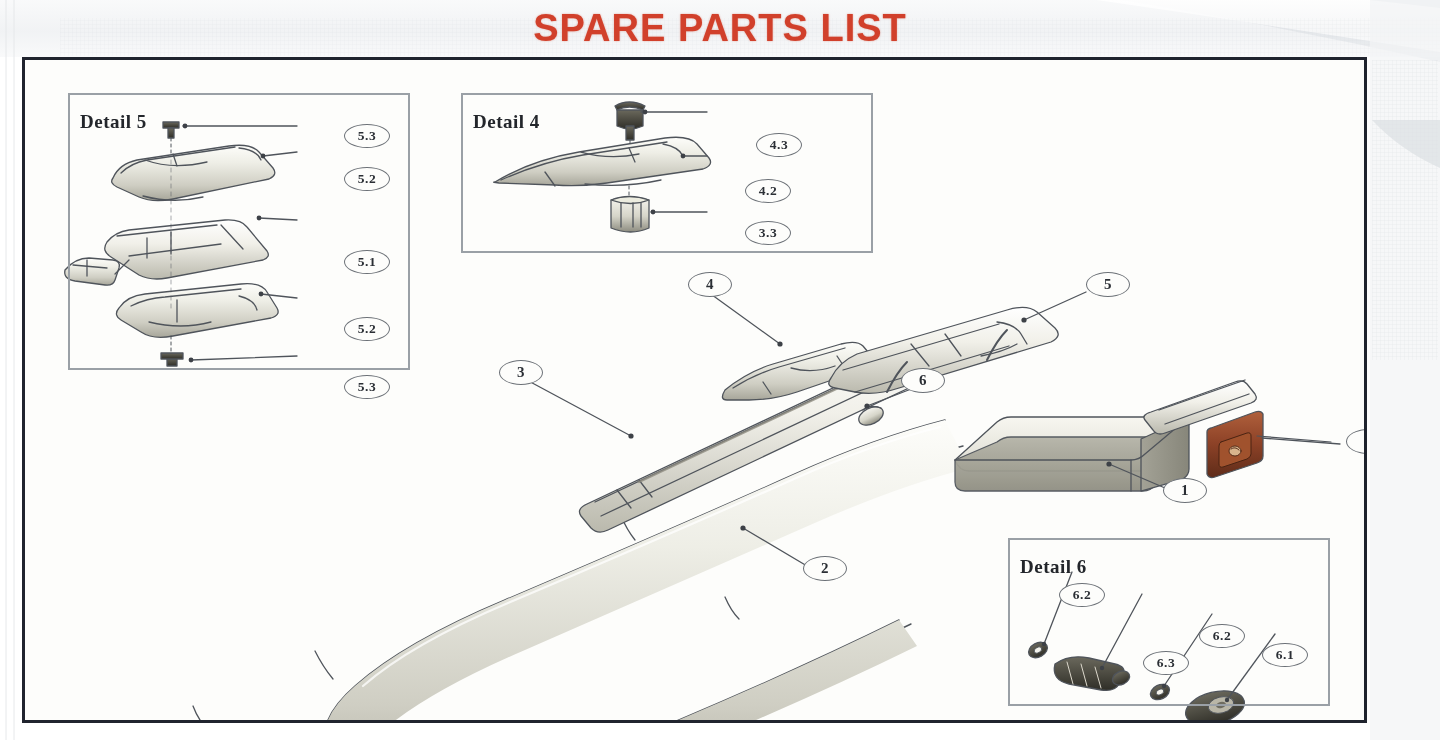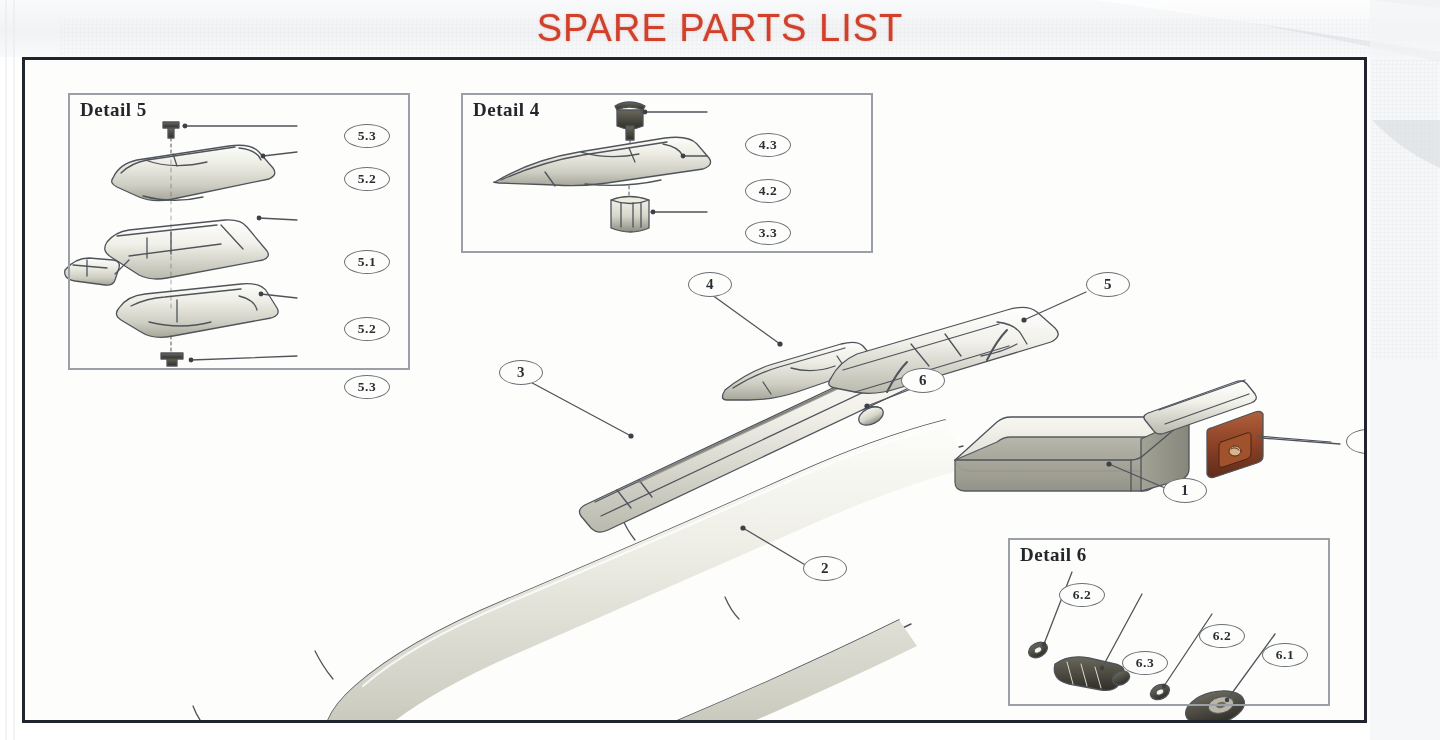--- a/index.html
+++ b/index.html
@@ -16,21 +16,21 @@
   #bg-layer{position:absolute;inset:0;overflow:hidden;}
   .bg-swoosh{position:absolute;pointer-events:none;}
 
   
   #title-bar{
     position:absolute;left:0;top:0;width:1440px;height:57px;
     display:flex;align-items:center;justify-content:center;
   }
   #page-title{
     font-family:"Liberation Sans", sans-serif;
-    font-weight:normal;
+    font-weight:bold;
     font-size:38px;
     letter-spacing:1px;
     color:#d1402b;
     text-shadow:0 0 2px rgba(209,64,43,.45);
     margin:0;
     white-space:nowrap;
   }
 
   
   #drawing-frame{
@@ -46,21 +46,21 @@
 
   
   .detail-panel{
     position:absolute;
     border:2px solid #9aa0a6;
     background:transparent;
     box-sizing:border-box;
   }
   .detail-title{
     position:absolute;
-    top:4px;left:10px;
+    top:16px;left:10px;
     font-family:"Liberation Serif", serif;
     font-weight:bold;
     font-size:19px;
     color:#23262b;
     letter-spacing:.5px;
     white-space:nowrap;
   }
   #panel-detail5{left:43px;  top:33px;  width:342px;height:277px;}
   #panel-detail4{left:436px; top:33px;  width:412px;height:160px;}
   #panel-detail6{left:983px; top:478px; width:322px;height:168px;}
@@ -420,29 +420,29 @@
     <div class="detail-title">Detail 5</div>
     <div class="callout small" style="left:297px;top:41px;">5.3</div>
     <div class="callout small" style="left:297px;top:84px;">5.2</div>
     <div class="callout small" style="left:297px;top:167px;">5.1</div>
     <div class="callout small" style="left:297px;top:234px;">5.2</div>
     <div class="callout small" style="left:297px;top:292px;">5.3</div>
   </div>
 
   <div class="detail-panel" id="panel-detail4">
     <div class="detail-title">Detail 4</div>
-    <div class="callout small" style="left:305px;top:50px;">4.3</div>
+    <div class="callout small" style="left:316px;top:50px;">4.3</div>
     <div class="callout small" style="left:305px;top:96px;">4.2</div>
     <div class="callout small" style="left:305px;top:138px;">3.3</div>
   </div>
 
   <div class="detail-panel" id="panel-detail6">
     <div class="detail-title">Detail 6</div>
     <div class="callout small" style="left:72px;top:55px;">6.2</div>
-    <div class="callout small" style="left:135px;top:76px;margin-top:35px;">6.3</div>
+    <div class="callout small" style="left:156px;top:76px;margin-top:35px;">6.3</div>
     <div class="callout small" style="left:212px;top:96px;">6.2</div>
     <div class="callout small" style="left:275px;top:115px;text-align:right;">6.1</div>
   </div>
 
   <div class="callout main" style="left:685px;top:224px;">4</div>
   <div class="callout main" style="left:1083px;top:224px;">5</div>
   <div class="callout main" style="left:496px;top:312px;">3</div>
   <div class="callout main" style="left:898px;top:320px;">6</div>
   <div class="callout main" style="left:1343px;top:381px;">7</div>
   <div class="callout main" style="left:1160px;top:430px;">1</div>

